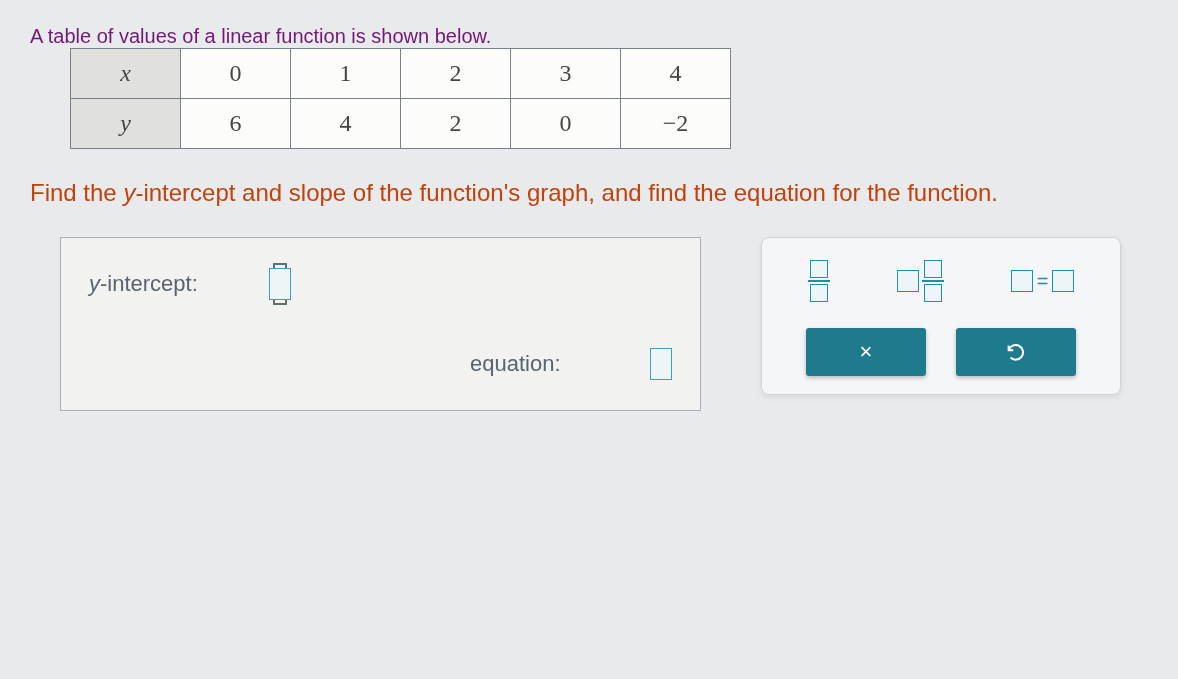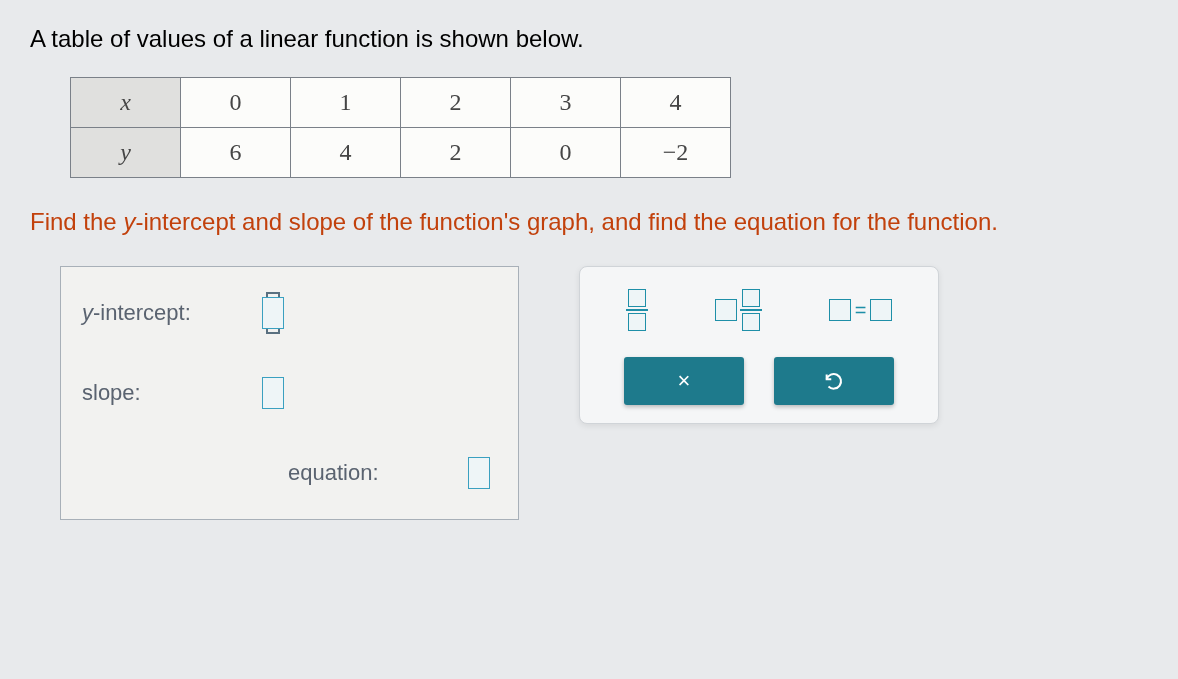--- a/index.html
+++ b/index.html
@@ -9,23 +9,22 @@
     }
     body {
       font-family: Arial, Helvetica, sans-serif;
       background: #e8eaec;
       padding: 25px 30px;
       color: #4a5560;
       width: 1178px;
       height: 679px;
     }
     .prompt-text {
-      font-size: 24px;
-      color: #000000;
-      margin-bottom: 24px;
+      font-size: 20px;
+      color: #701a75;
     }
     .data-table {
       border-collapse: collapse;
       margin-left: 40px;
       margin-bottom: 30px;
       background: #fcfcfa;
     }
     .data-table td {
       border: 1px solid #7a8088;
       width: 110px;
@@ -49,22 +48,22 @@
     }
     .answer-row {
       display: flex;
       gap: 60px;
       align-items: flex-start;
       margin-left: 30px;
     }
     .answer-box {
       border: 1px solid #a8b0b8;
       background: #f2f2f0;
-      width: 459px;
-      padding: 30px 28px 20px 21px;
+      width: 641px;
+      padding: 30px 28px 20px 28px;
     }
     .answer-line {
       display: flex;
       align-items: center;
       margin-bottom: 48px;
     }
     .answer-line:last-child {
       margin-bottom: 10px;
       justify-content: flex-end;
     }
@@ -228,24 +227,20 @@
 
 <div class="answer-row">
   <div class="answer-box">
     <div class="answer-line">
       <div class="answer-label">
         <span class="ital">y</span><span>-intercept:</span>
       </div>
       <span class="input-placeholder active"></span>
     </div>
     <div class="answer-line">
-      <div class="answer-label">slope:</div>
-      <span class="input-placeholder"></span>
-    </div>
-    <div class="answer-line">
       <div class="answer-label">equation:</div>
       <span class="input-placeholder"></span>
     </div>
   </div>
 
   <div class="tool-panel">
     <div class="tool-row">
       <div class="frac-tool">
         <div class="frac-num"></div>
         <div class="frac-bar"></div>

